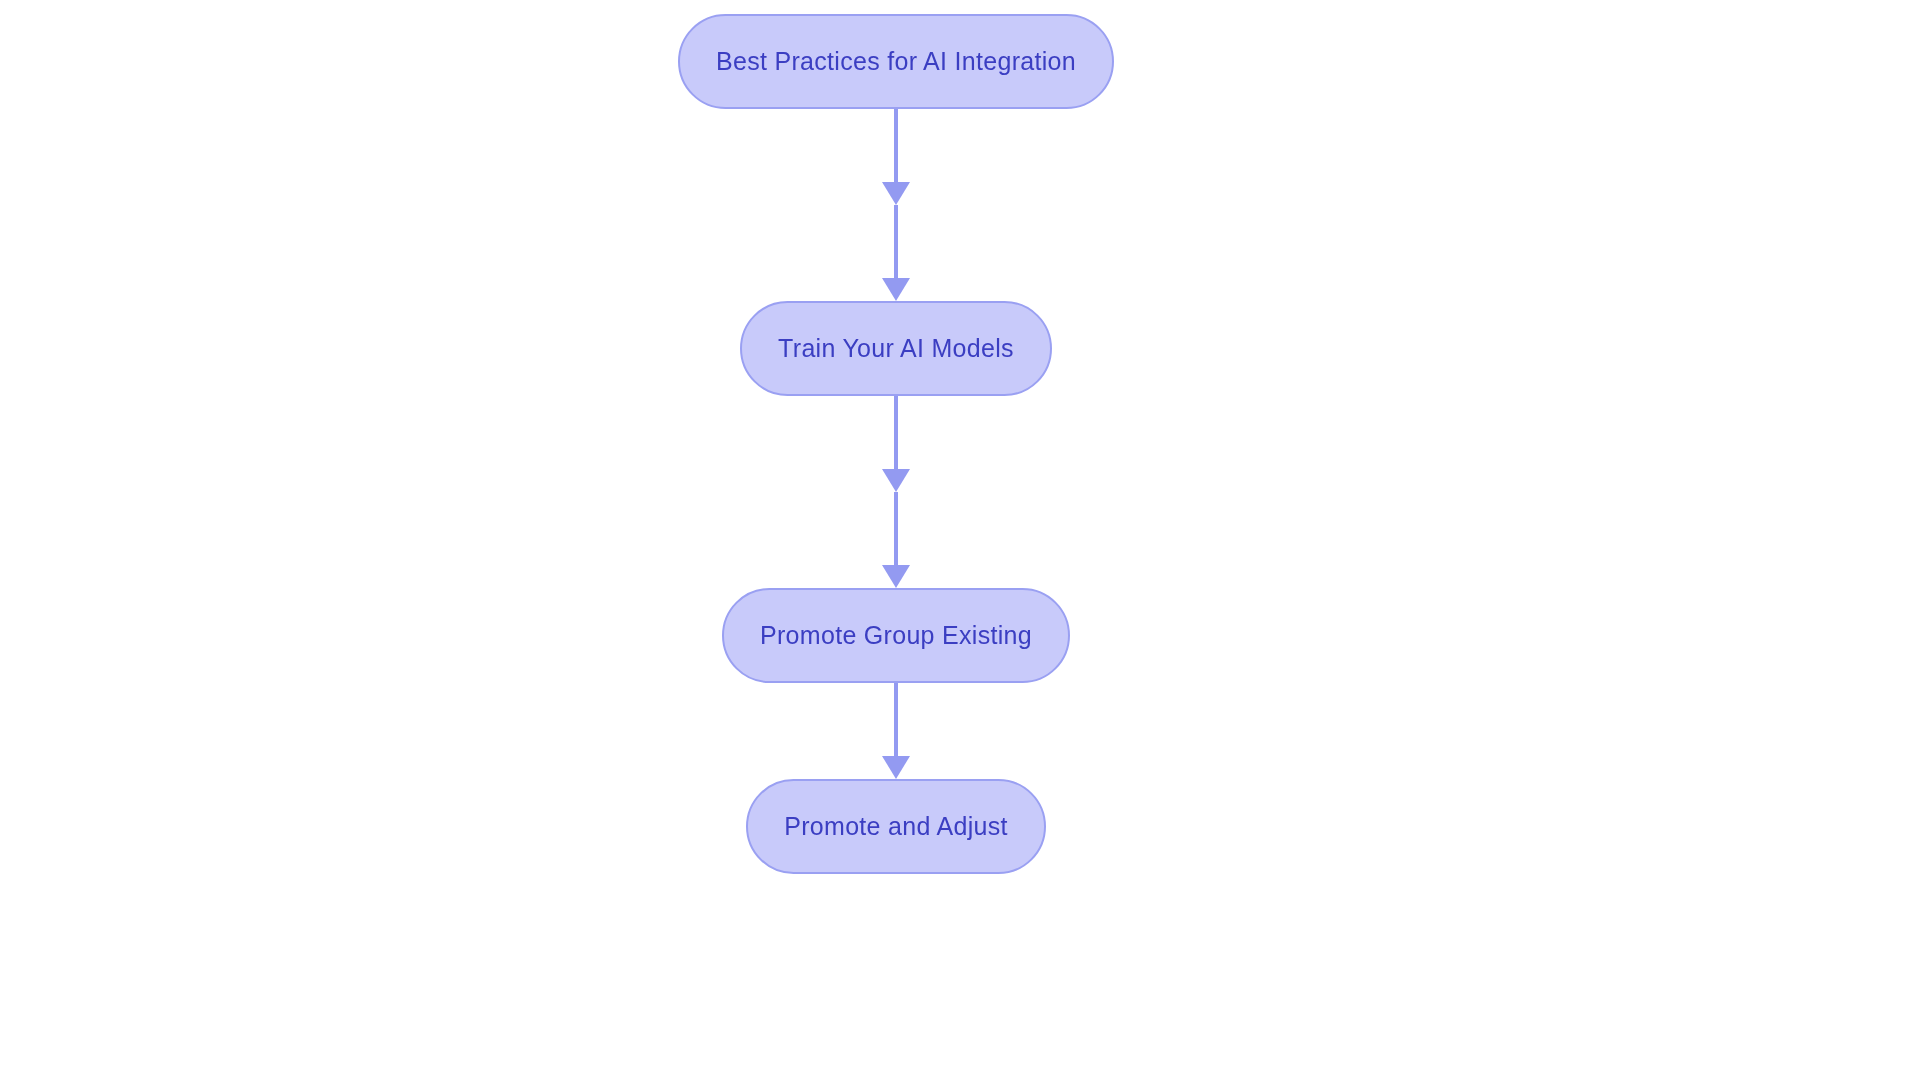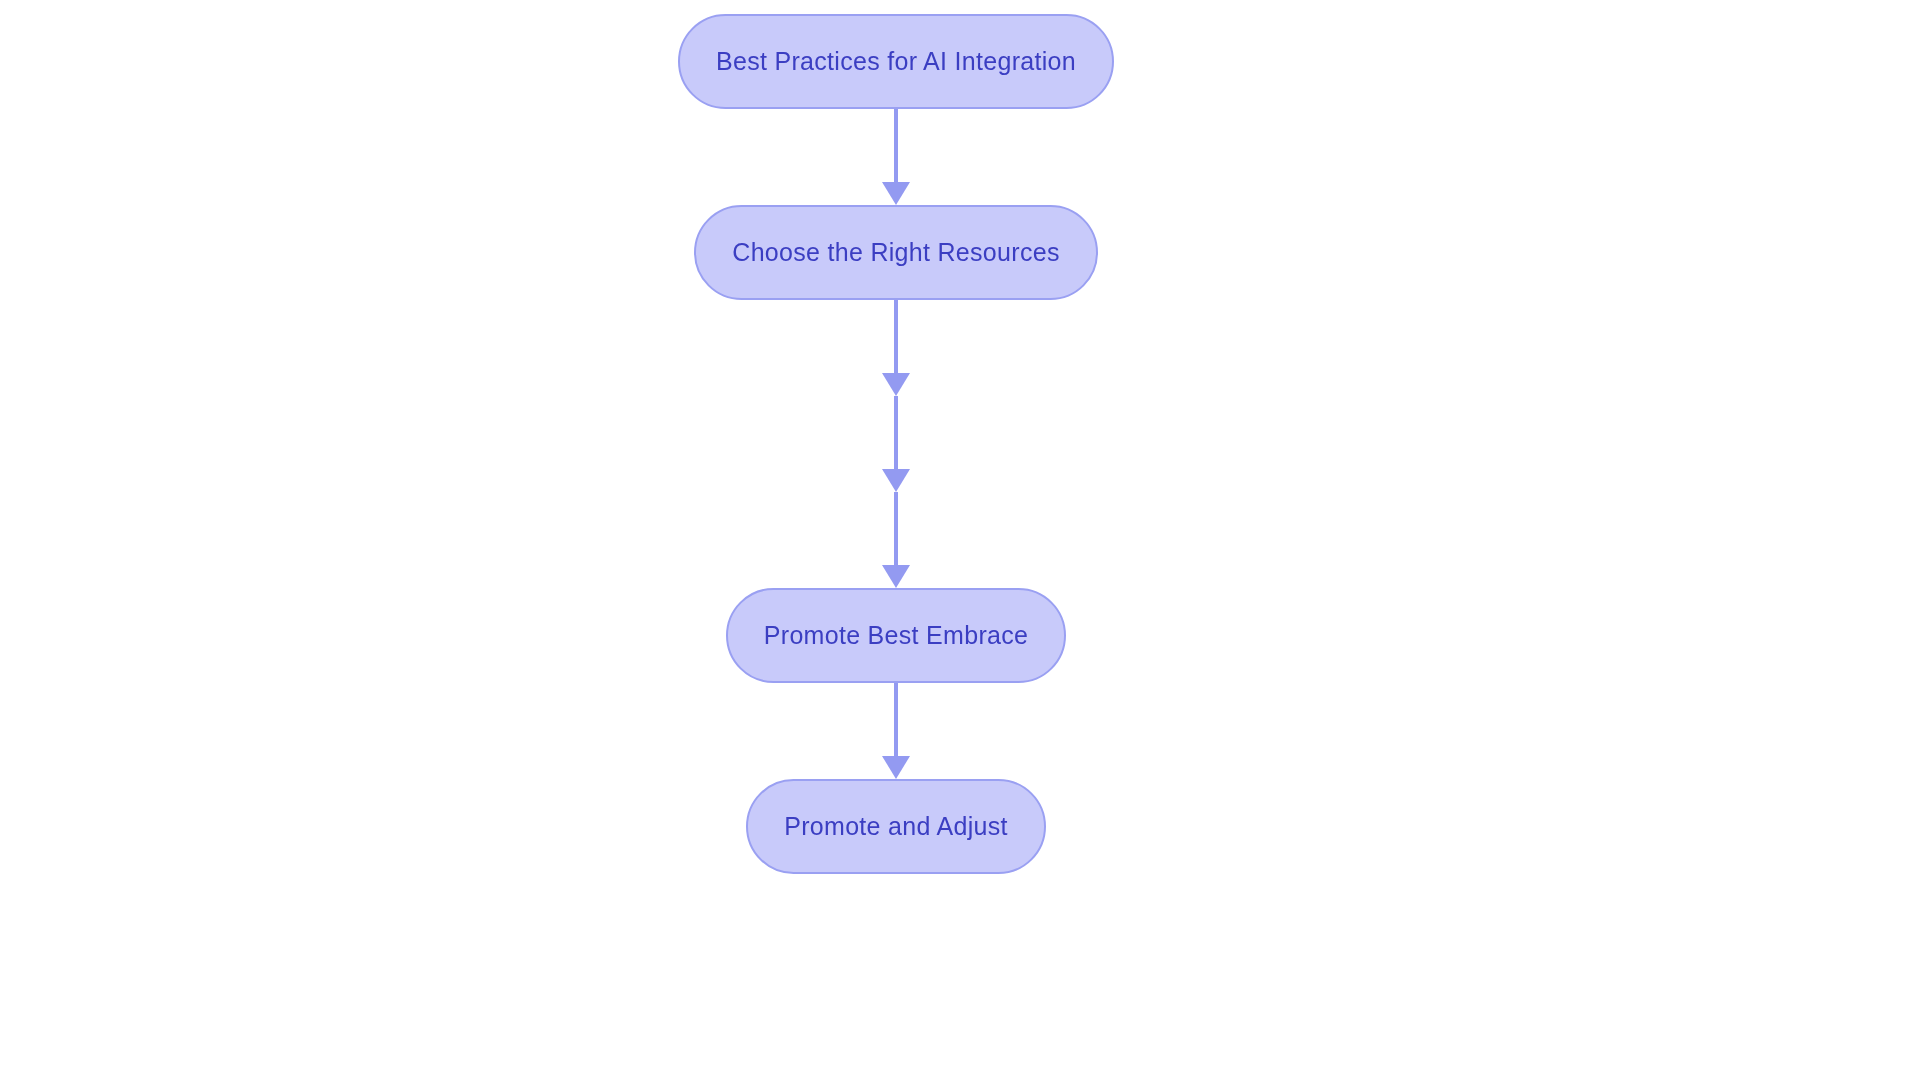--- a/index.html
+++ b/index.html
@@ -64,37 +64,37 @@
 <body>
 
 <div class="canvas" id="flow-canvas" style="--bg: #ffffff; --node-fill: #c8cafa; --node-border: #9aa0f2; --arrow-color: #939af1; --text-color: #3b3ec2;">
     <div class="node">
       <span class="node-label">Best Practices for AI Integration</span>
     </div>
     <div class="arrow">
       <div class="arrow-shaft"></div>
       <div class="arrow-head"></div>
     </div>
-    <div class="node">
-      <span class="node-label">Choose the Right Resources</span>
-    </div>
     <div class="arrow">
       <div class="arrow-shaft"></div>
       <div class="arrow-head"></div>
+    </div>
+    <div class="node">
+      <span class="node-label">Train Your AI Models</span>
     </div>
     <div class="arrow">
       <div class="arrow-shaft"></div>
       <div class="arrow-head"></div>
     </div>
     <div class="arrow">
       <div class="arrow-shaft"></div>
       <div class="arrow-head"></div>
     </div>
     <div class="node">
-      <span class="node-label">Promote Best Embrace</span>
+      <span class="node-label">Promote Group Existing</span>
     </div>
     <div class="arrow">
       <div class="arrow-shaft"></div>
       <div class="arrow-head"></div>
     </div>
     <div class="node">
       <span class="node-label">Promote and Adjust</span>
     </div>
   </div>
 

